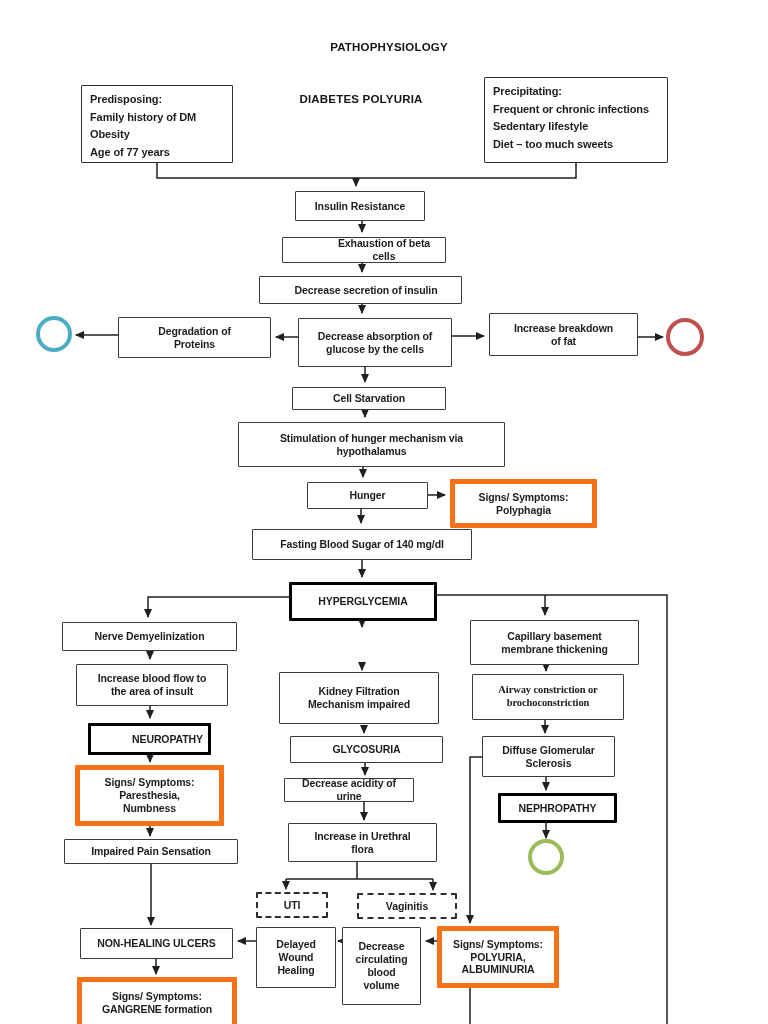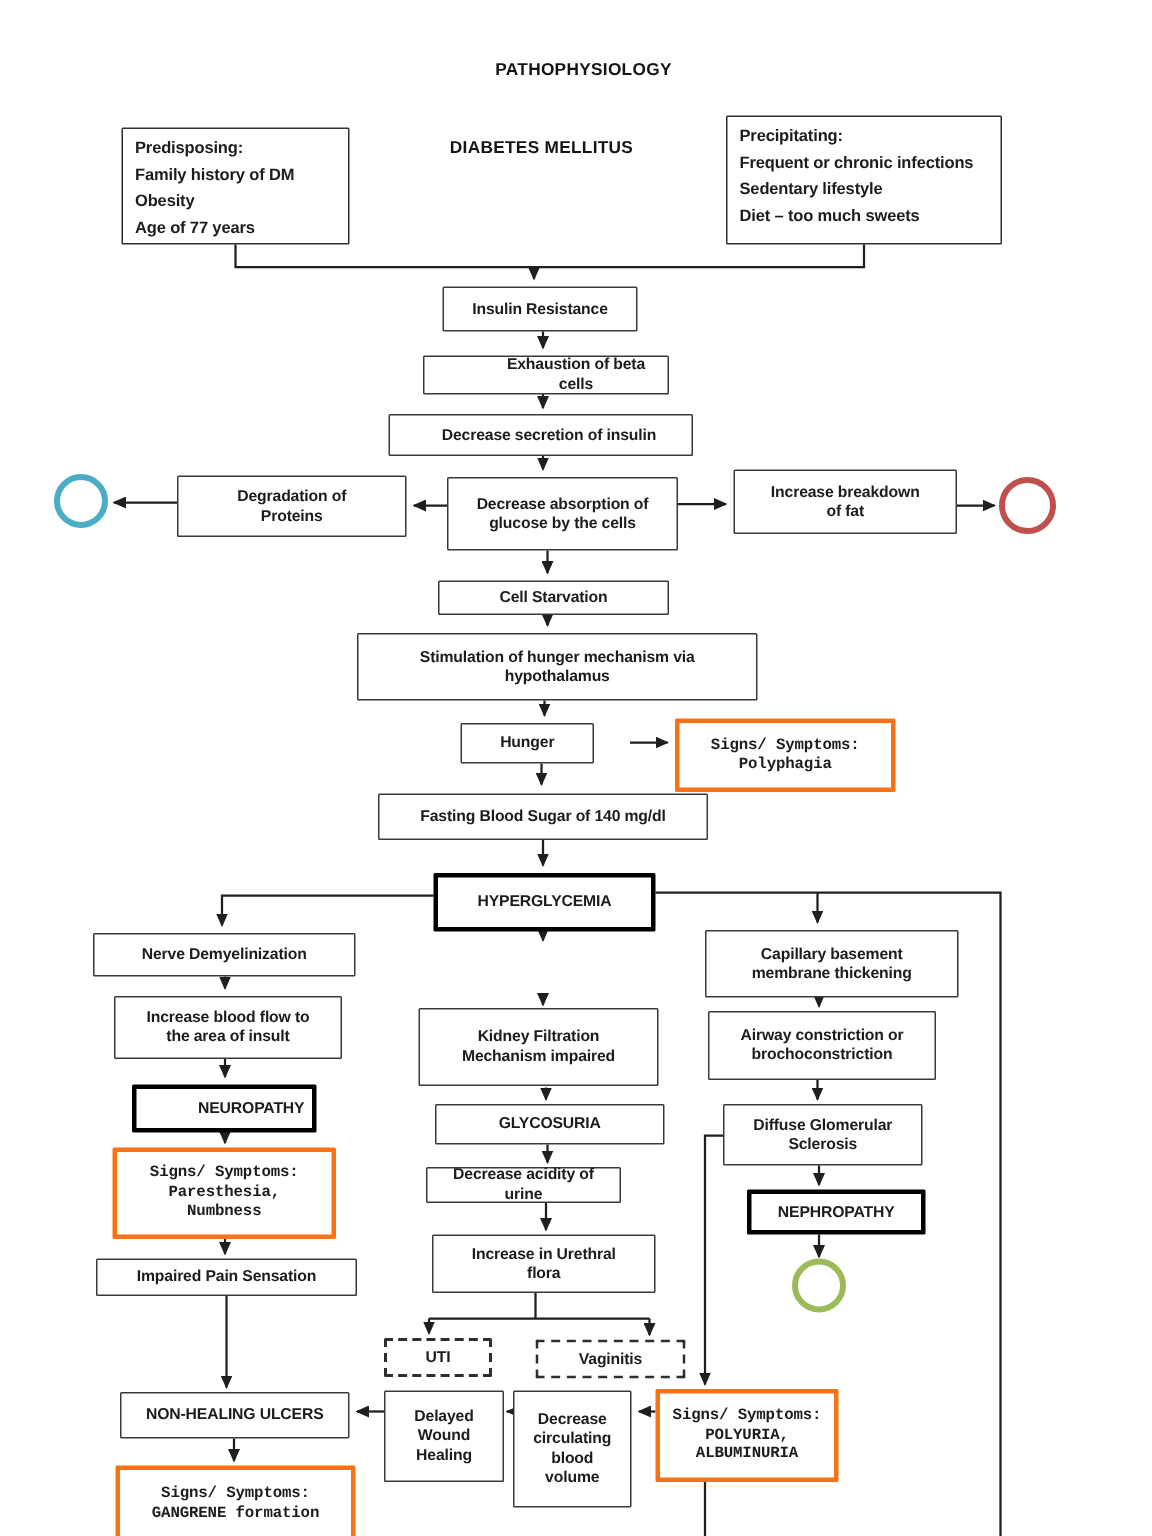--- a/index.html
+++ b/index.html
@@ -10,21 +10,21 @@
   .edges-layer{position:absolute;left:0;top:0;z-index:1;pointer-events:none;}
   .node{
     position:absolute;z-index:2;box-sizing:border-box;background:#ffffff;
     border:1.6px solid #3a3a3a;border-radius:1px;
     display:flex;align-items:center;justify-content:center;text-align:center;
     font-weight:bold;font-size:10.5px;line-height:1.22;color:#1c1c1c;
     padding:2px 4px;letter-spacing:-0.1px;
   }
   .node span{white-space:pre-line;}
   .thick{border:3.5px solid #000000;}
-  .green{border:3px solid #f97316;font-family:Liberation Mono, monospace;}
+  .green{border:5px solid #f97316;}
   .dashed{border:2px dashed #2e2e2e;}
   .list{
     align-items:flex-start;justify-content:flex-start;text-align:left;
     font-size:11px;line-height:1.6;padding:5px 8px;border-color:#2f2f2f;
   }
   .floating-label{
     position:absolute;z-index:2;text-align:center;font-weight:bold;
     font-size:11.5px;color:#141414;letter-spacing:0.2px;
   }
 </style>
@@ -91,21 +91,21 @@
       <path d="M482,757 L470,757 L470,923" marker-end="url(#ah)"></path>
       <path d="M470,988 L470,1026"></path>
     </g>
 
     <circle cx="54" cy="334" r="16" fill="none" stroke-width="4" stroke="#4bacc6"></circle>
     <circle cx="685" cy="337" r="17" fill="none" stroke-width="4" stroke="#c0504d"></circle>
     <circle cx="546" cy="857" r="16" fill="none" stroke-width="4" stroke="#9bbb59"></circle>
   </svg>
 
   <div class="floating-label" style="left:304px;top:41px;width:170px;">PATHOPHYSIOLOGY</div>
-  <div class="floating-label" style="left:276px;top:93px;width:170px;">DIABETES MELLITUS</div>
+  <div class="floating-label" style="left:276px;top:93px;width:170px;">DIABETES POLYURIA</div>
 
   <div class="node list" style="left:81px;top:85px;width:152px;height:78px;">
       <span>Predisposing:
 Family history of DM
 Obesity
 Age of 77 years</span>
     </div>
   <div class="node list" style="left:484px;top:77px;width:184px;height:86px;">
       <span>Precipitating:
 Frequent or chronic infections
@@ -134,21 +134,21 @@
       <span>Increase breakdown
 of fat</span>
     </div>
   <div class="node" style="left:292px;top:387px;width:154px;height:23px;">
       <span>Cell Starvation</span>
     </div>
   <div class="node" style="left:238px;top:422px;width:267px;height:45px;">
       <span>Stimulation of hunger mechanism via
 hypothalamus</span>
     </div>
-  <div class="node" style="left:307px;top:482px;width:89px;height:27px;">
+  <div class="node" style="left:307px;top:482px;width:121px;height:27px;">
       <span>Hunger</span>
     </div>
   <div class="node green" style="left:450px;top:479px;width:147px;height:49px;">
       <span>Signs/ Symptoms:
 Polyphagia</span>
     </div>
   <div class="node" style="left:252px;top:529px;width:220px;height:31px;">
       <span>Fasting Blood Sugar of 140 mg/dl</span>
     </div>
   <div class="node thick" style="left:289px;top:582px;width:148px;height:39px;">
@@ -215,21 +215,21 @@
   <div class="node green" style="left:437px;top:926px;width:122px;height:62px;">
       <span>Signs/ Symptoms:
 POLYURIA,
 ALBUMINURIA</span>
     </div>
 
   <div class="node" style="left:470px;top:620px;width:169px;height:45px;">
       <span>Capillary basement
 membrane thickening</span>
     </div>
-  <div class="node" style="left:472px;top:674px;width:152px;height:46px;">
+  <div class="node" style="left:472px;top:674px;width:152px;height:46px;font-family:Liberation Serif, serif;">
       <span>Airway constriction or
 brochoconstriction</span>
     </div>
   <div class="node" style="left:482px;top:736px;width:133px;height:41px;">
       <span>Diffuse Glomerular
 Sclerosis</span>
     </div>
   <div class="node thick" style="left:498px;top:793px;width:119px;height:30px;">
       <span>NEPHROPATHY</span>
     </div>

